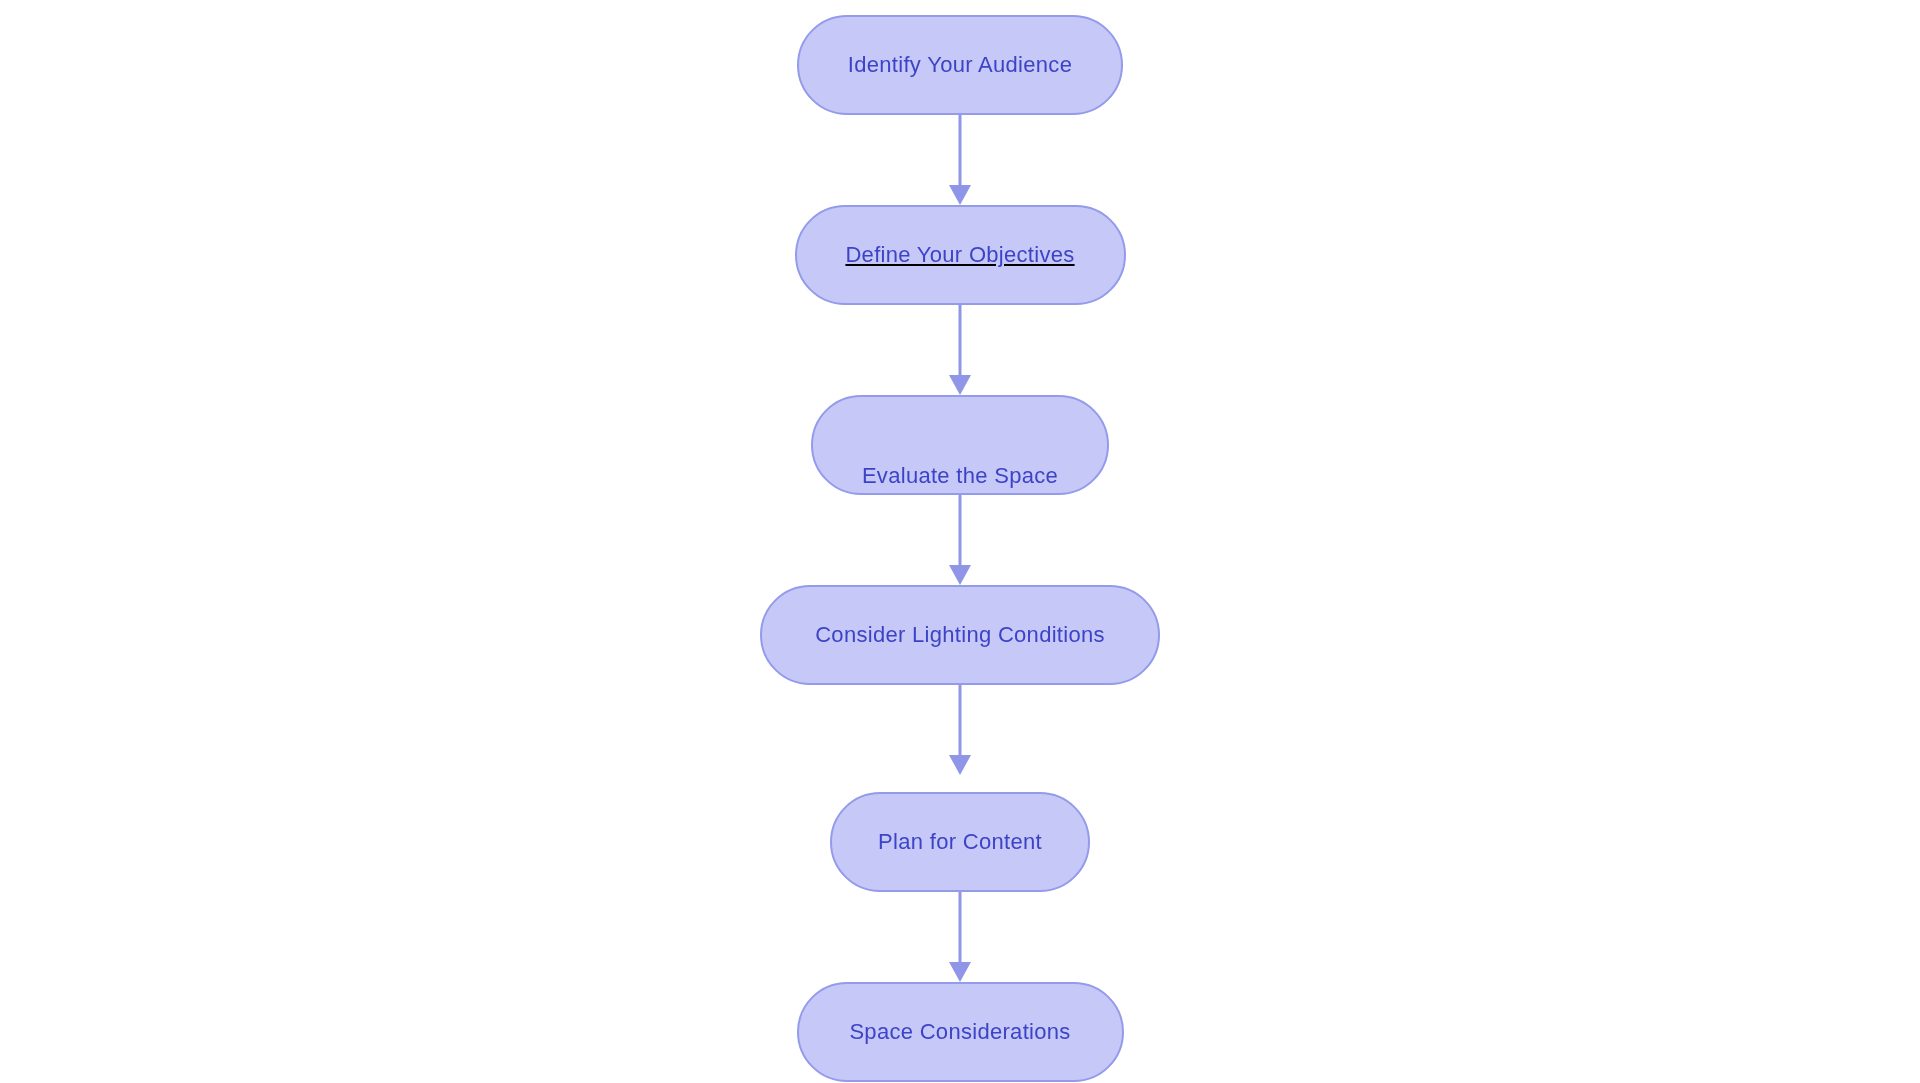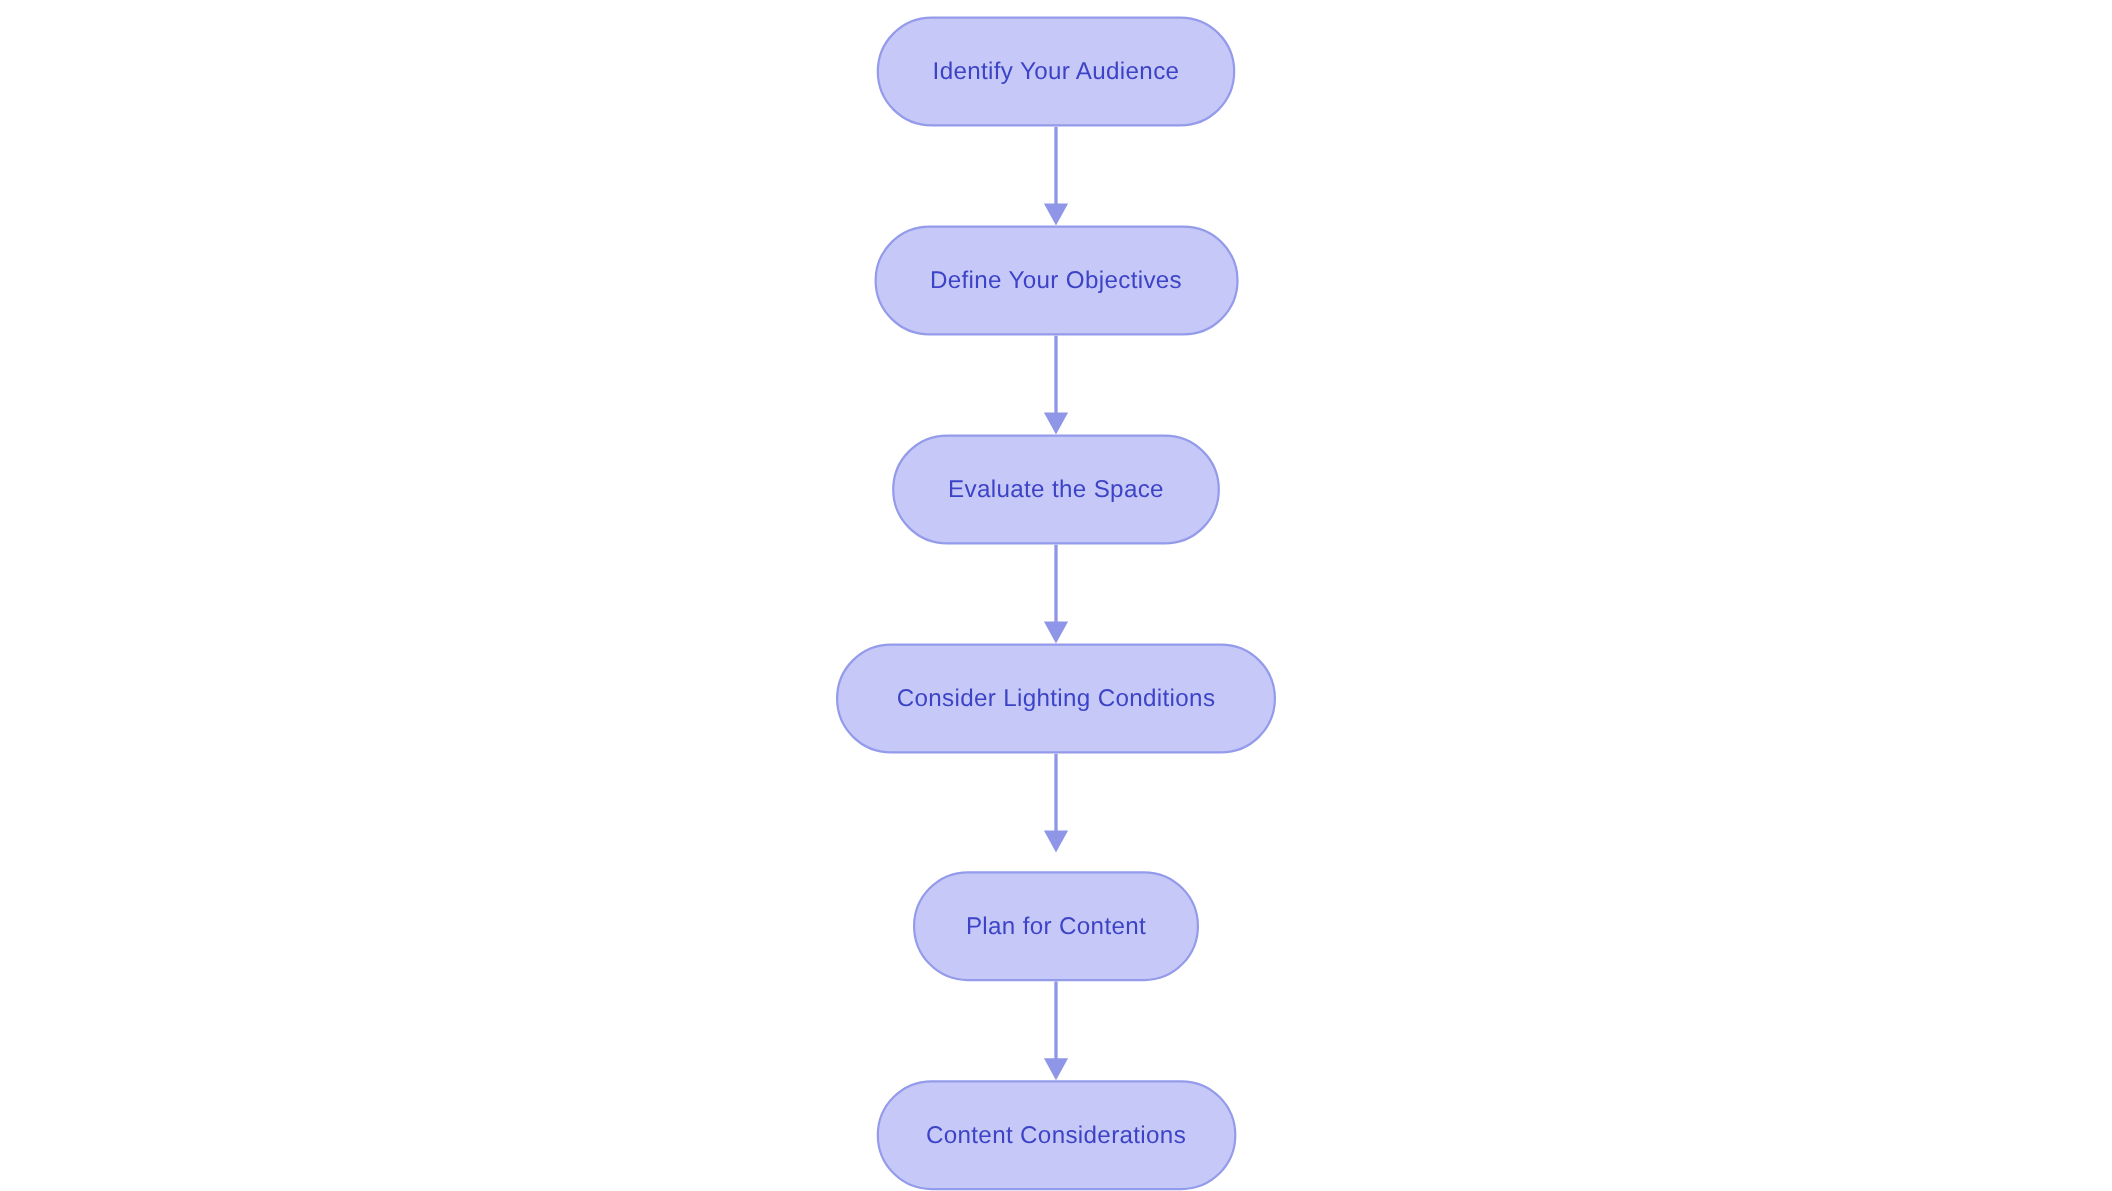--- a/index.html
+++ b/index.html
@@ -31,22 +31,22 @@
   }
   .node-label{
     font-size:22px;
     font-weight:400;
     color:var(--node-text);
     letter-spacing:.3px;
     white-space:nowrap;
   }
   
   .w1{min-width:326px;}
-  .w2{min-width:331px;}
-  .w3{min-width:298px;}
+  .w2{min-width:331px;text-decoration:underline;}
+  .w3{min-width:298px;align-items:flex-end;}
   .w4{min-width:400px;justify-content:center;}
   .w5{min-width:260px;margin-top:17px;}
   .w6{min-width:327px;}
   .arrow{
     height:90px;
     display:flex;align-items:flex-start;justify-content:center;
   }
   .arrow-line{stroke:var(--arrow);stroke-width:3;}
   .arrow-head{fill:var(--arrow);}
 </style>
@@ -105,17 +105,17 @@
     </div>
 
     <div class="arrow">
       <svg width="24" height="90" viewBox="0 0 24 90" aria-hidden="true">
         <line class="arrow-line" x1="12" y1="0" x2="12" y2="72"></line>
         <polygon class="arrow-head" points="1,70 23,70 12,90"></polygon>
       </svg>
     </div>
 
     <div class="node w6">
-      <span class="node-label">Content Considerations</span>
+      <span class="node-label">Space Considerations</span>
     </div>
 
   </div>
 </div>
 
 </body></html>

